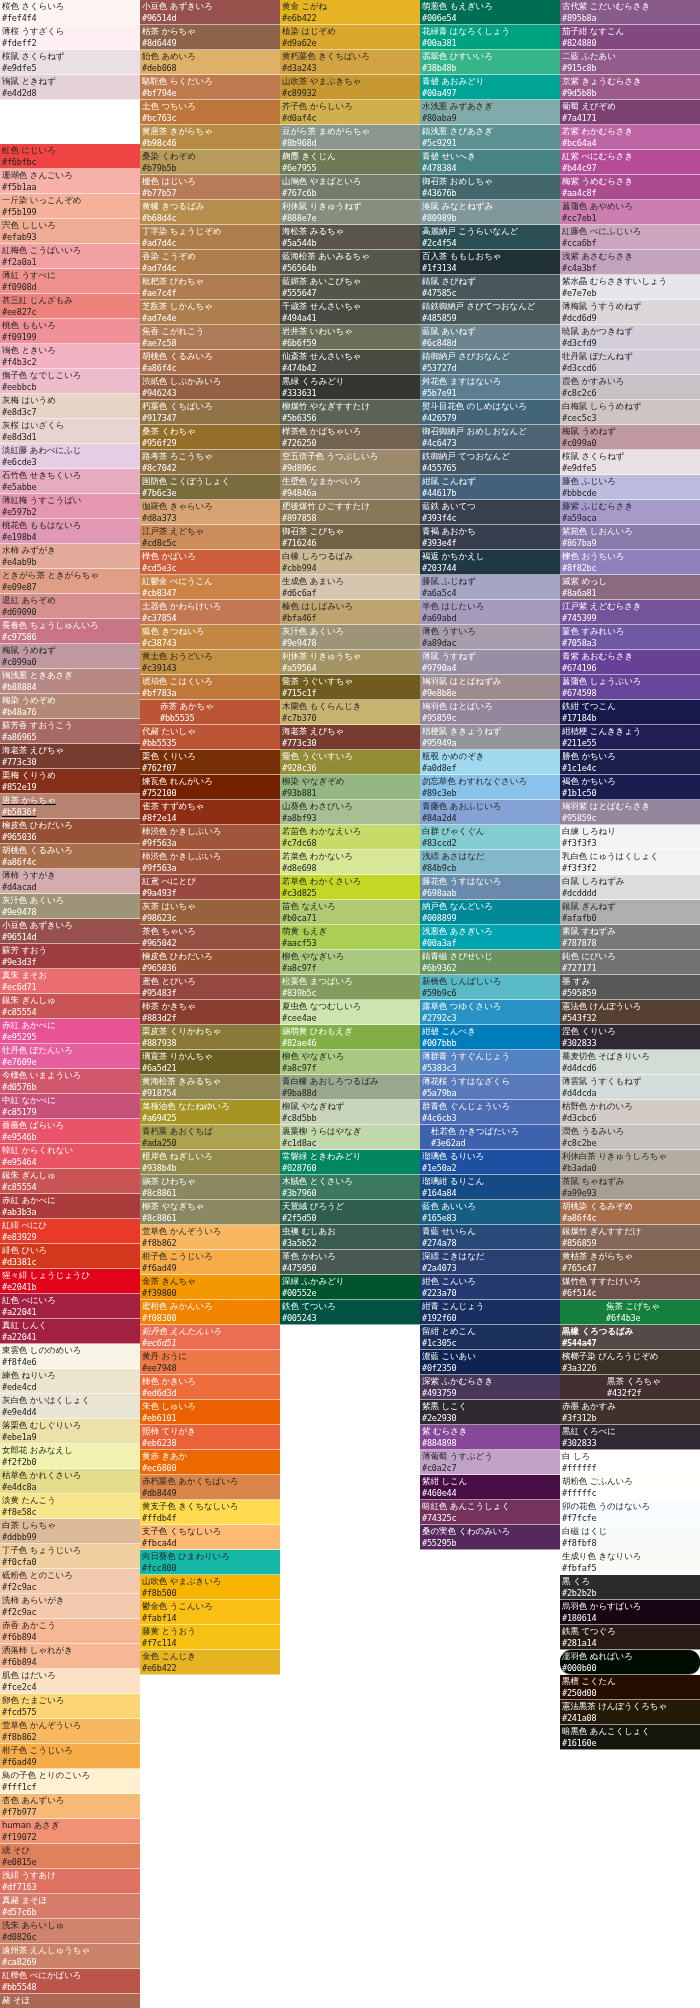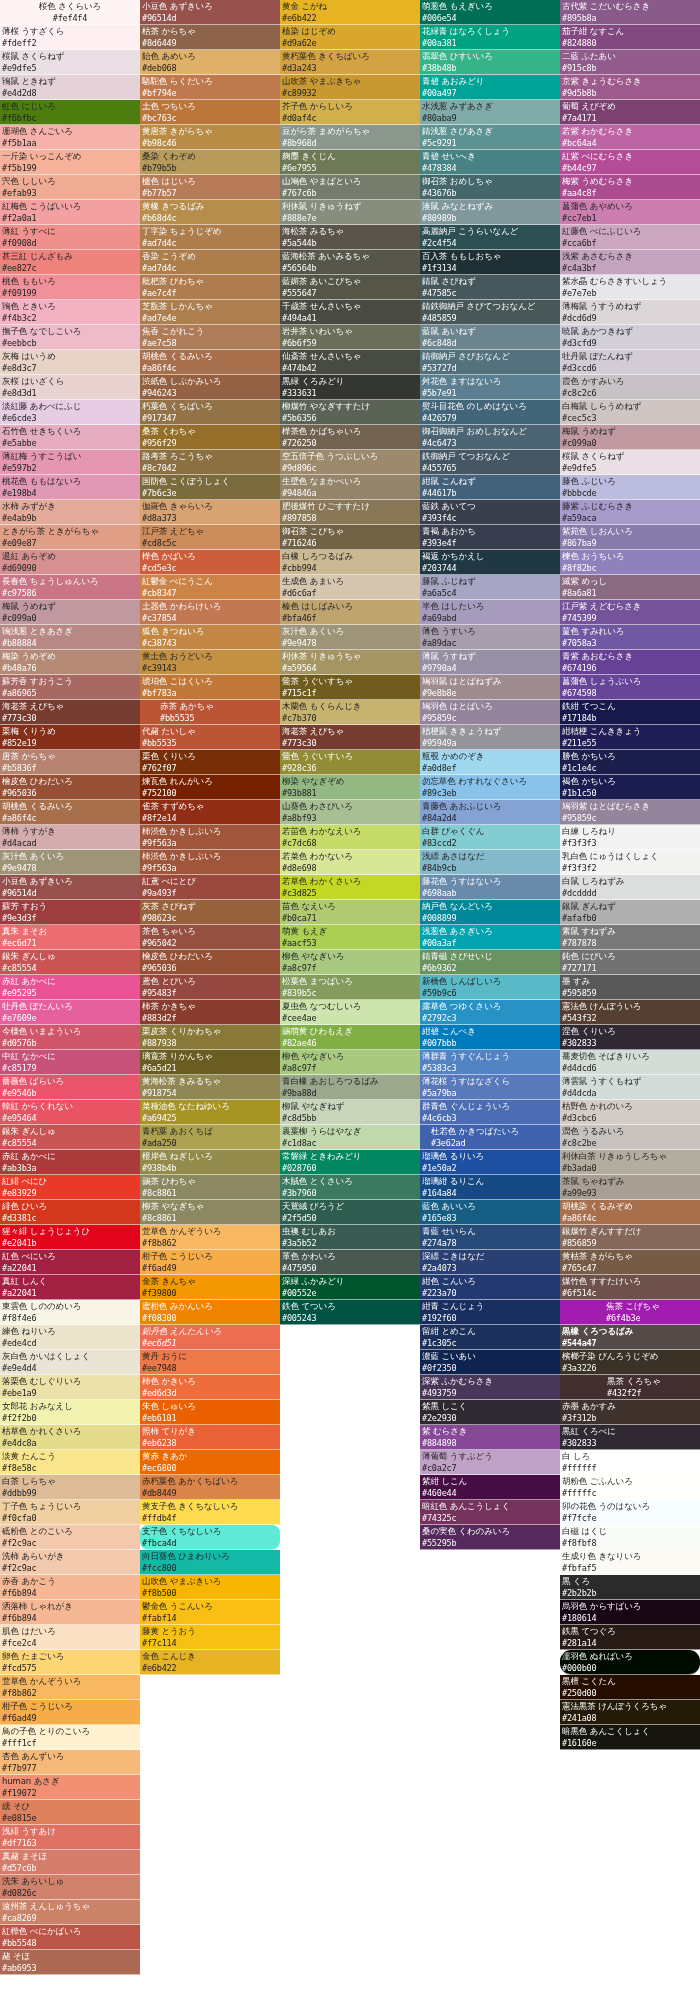--- a/index.html
+++ b/index.html
@@ -42,37 +42,37 @@
     letter-spacing:-0.2px;
   }
   .dark .nm,.dark .hx{color:#ffffff;}
   .light .nm,.light .hx{color:#222222;}
 </style>
 </head>
 <body>
 
 <div id="grid">
     <div class="col">
-      <div class="swatch light" style="background: rgb(254, 244, 244); text-align: center;">
+      <div class="swatch light" style="background: rgb(254, 244, 244);">
         <span class="nm">桜色 さくらいろ</span>
         <span class="hx">#fef4f4</span>
       </div>
       <div class="swatch light" style="background: rgb(253, 239, 242);">
         <span class="nm">薄桜 うすざくら</span>
         <span class="hx">#fdeff2</span>
       </div>
       <div class="swatch light" style="background: rgb(233, 223, 229);">
         <span class="nm">桜鼠 さくらねず</span>
         <span class="hx">#e9dfe5</span>
       </div>
       <div class="swatch light" style="background: rgb(228, 210, 216);">
         <span class="nm">鴇鼠 ときねず</span>
         <span class="hx">#e4d2d8</span>
       </div>
-      <div class="swatch light" style="background: #4d7c0f;">
+      <div class="swatch light" style="background: #ef4444; margin-top: 44px;">
         <span class="nm">虹色 にじいろ</span>
         <span class="hx">#f6bfbc</span>
       </div>
       <div class="swatch light" style="background: rgb(245, 177, 170);">
         <span class="nm">珊瑚色 さんごいろ</span>
         <span class="hx">#f5b1aa</span>
       </div>
       <div class="swatch light" style="background: rgb(245, 177, 153);">
         <span class="nm">一斤染 いっこんぞめ</span>
         <span class="hx">#f5b199</span>
@@ -162,21 +162,21 @@
         <span class="hx">#a86965</span>
       </div>
       <div class="swatch dark" style="background: rgb(119, 60, 48);">
         <span class="nm">海老茶 えびちゃ</span>
         <span class="hx">#773c30</span>
       </div>
       <div class="swatch dark" style="background: rgb(133, 46, 25);">
         <span class="nm">栗梅 くりうめ</span>
         <span class="hx">#852e19</span>
       </div>
-      <div class="swatch dark" style="background: rgb(181, 131, 111);">
+      <div class="swatch dark" style="background: rgb(181, 131, 111); text-decoration: underline;">
         <span class="nm">唐茶 からちゃ</span>
         <span class="hx">#b5836f</span>
       </div>
       <div class="swatch dark" style="background: rgb(150, 80, 54);">
         <span class="nm">檜皮色 ひわだいろ</span>
         <span class="hx">#965036</span>
       </div>
       <div class="swatch dark" style="background: rgb(168, 111, 76);">
         <span class="nm">胡桃色 くるみいろ</span>
         <span class="hx">#a86f4c</span>
@@ -505,21 +505,21 @@
       </div>
       <div class="swatch dark" style="background: rgb(159, 86, 58);">
         <span class="nm">柿渋色 かきしぶいろ</span>
         <span class="hx">#9f563a</span>
       </div>
       <div class="swatch dark" style="background: rgb(154, 73, 63);">
         <span class="nm">紅鳶 べにとび</span>
         <span class="hx">#9a493f</span>
       </div>
       <div class="swatch dark" style="background: rgb(152, 98, 60);">
-        <span class="nm">灰茶 さびねず</span>
+        <span class="nm">灰茶 はいちゃ</span>
         <span class="hx">#98623c</span>
       </div>
       <div class="swatch dark" style="background: rgb(150, 80, 66);">
         <span class="nm">茶色 ちゃいろ</span>
         <span class="hx">#965042</span>
       </div>
       <div class="swatch dark" style="background: rgb(150, 80, 54);">
         <span class="nm">檜皮色 ひわだいろ</span>
         <span class="hx">#965036</span>
       </div>
@@ -604,21 +604,21 @@
         <span class="hx">#ec6800</span>
       </div>
       <div class="swatch light" style="background: rgb(219, 132, 73);">
         <span class="nm">赤朽葉色 あかくちばいろ</span>
         <span class="hx">#db8449</span>
       </div>
       <div class="swatch light" style="background: rgb(255, 219, 79);">
         <span class="nm">黄支子色 きくちなしいろ</span>
         <span class="hx">#ffdb4f</span>
       </div>
-      <div class="swatch light" style="background: #5eead4; border-radius: 8px;">
+      <div class="swatch light" style="background: #fdba74;">
         <span class="nm">支子色 くちなしいろ</span>
         <span class="hx">#fbca4d</span>
       </div>
       <div class="swatch light" style="background: #14b8a6;">
         <span class="nm">向日葵色 ひまわりいろ</span>
         <span class="hx">#fcc800</span>
       </div>
       <div class="swatch light" style="background: rgb(248, 181, 0);">
         <span class="nm">山吹色 やまぶきいろ</span>
         <span class="hx">#f8b500</span>
@@ -1302,21 +1302,21 @@
         <span class="hx">#856859</span>
       </div>
       <div class="swatch dark" style="background: rgb(118, 92, 71);">
         <span class="nm">黄枯茶 きがらちゃ</span>
         <span class="hx">#765c47</span>
       </div>
       <div class="swatch dark" style="background: rgb(111, 81, 76);">
         <span class="nm">煤竹色 すすたけいろ</span>
         <span class="hx">#6f514c</span>
       </div>
-      <div class="swatch dark" style="background: #a21caf; padding-left: 46px;">
+      <div class="swatch dark" style="background: #15803d; padding-left: 46px;">
         <span class="nm">焦茶 こげちゃ</span>
         <span class="hx">#6f4b3e</span>
       </div>
       <div class="swatch dark" style="background: rgb(84, 74, 71); font-weight: bold;">
         <span class="nm">黒橡 くろつるばみ</span>
         <span class="hx">#544a47</span>
       </div>
       <div class="swatch dark" style="background: rgb(58, 50, 38);">
         <span class="nm">檳榔子染 びんろうじぞめ</span>
         <span class="hx">#3a3226</span>

